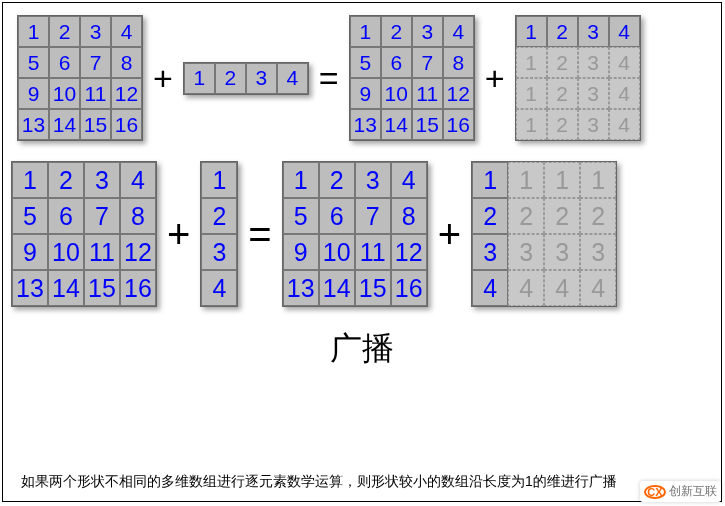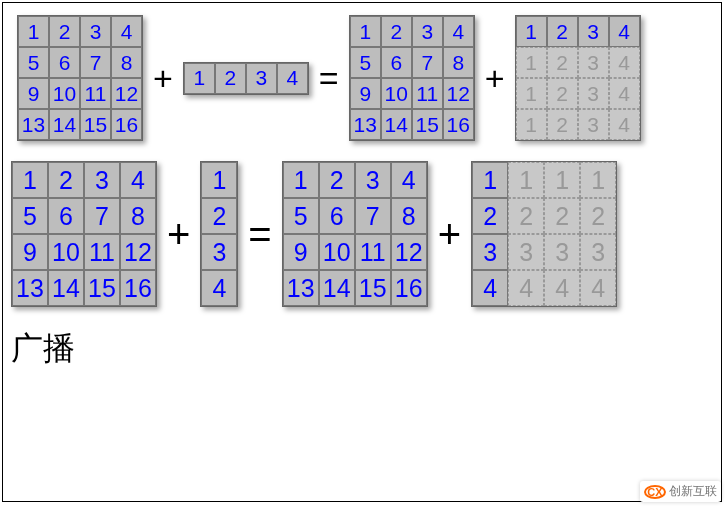--- a/index.html
+++ b/index.html
@@ -53,21 +53,21 @@
 .gray { color: #999; background: #c8c8c8; }
 .ghost { border: 1px dashed #999; }
 .op {
   font-size: 34px;
   color: #000;
   margin: 0 10px;
   display: flex;
   align-items: center;
 }
 .title {
-  text-align: left;
+  text-align: center;
   font-size: 32px;
   margin-top: 4px;
 }
 .caption {
   position: absolute;
   bottom: 10px;
   left: 18px;
   font-size: 14px;
   color: #000;
 }
@@ -287,18 +287,19 @@
           <div class="cell blue">4</div>
           <div class="cell gray ghost">4</div>
           <div class="cell gray ghost">4</div>
           <div class="cell gray ghost">4</div>
         </div>
       </div>
   </div>
 
   <div class="title">广播</div>
 
+  <div class="caption">如果两个形状不相同的多维数组进行逐元素数学运算，则形状较小的数组沿长度为1的维进行广播</div>
 </div>
 
 <div class="badge">
   <div class="badge-logo">CX</div>
   <div class="badge-text">创新互联</div>
 </div>
 
 </body></html>

